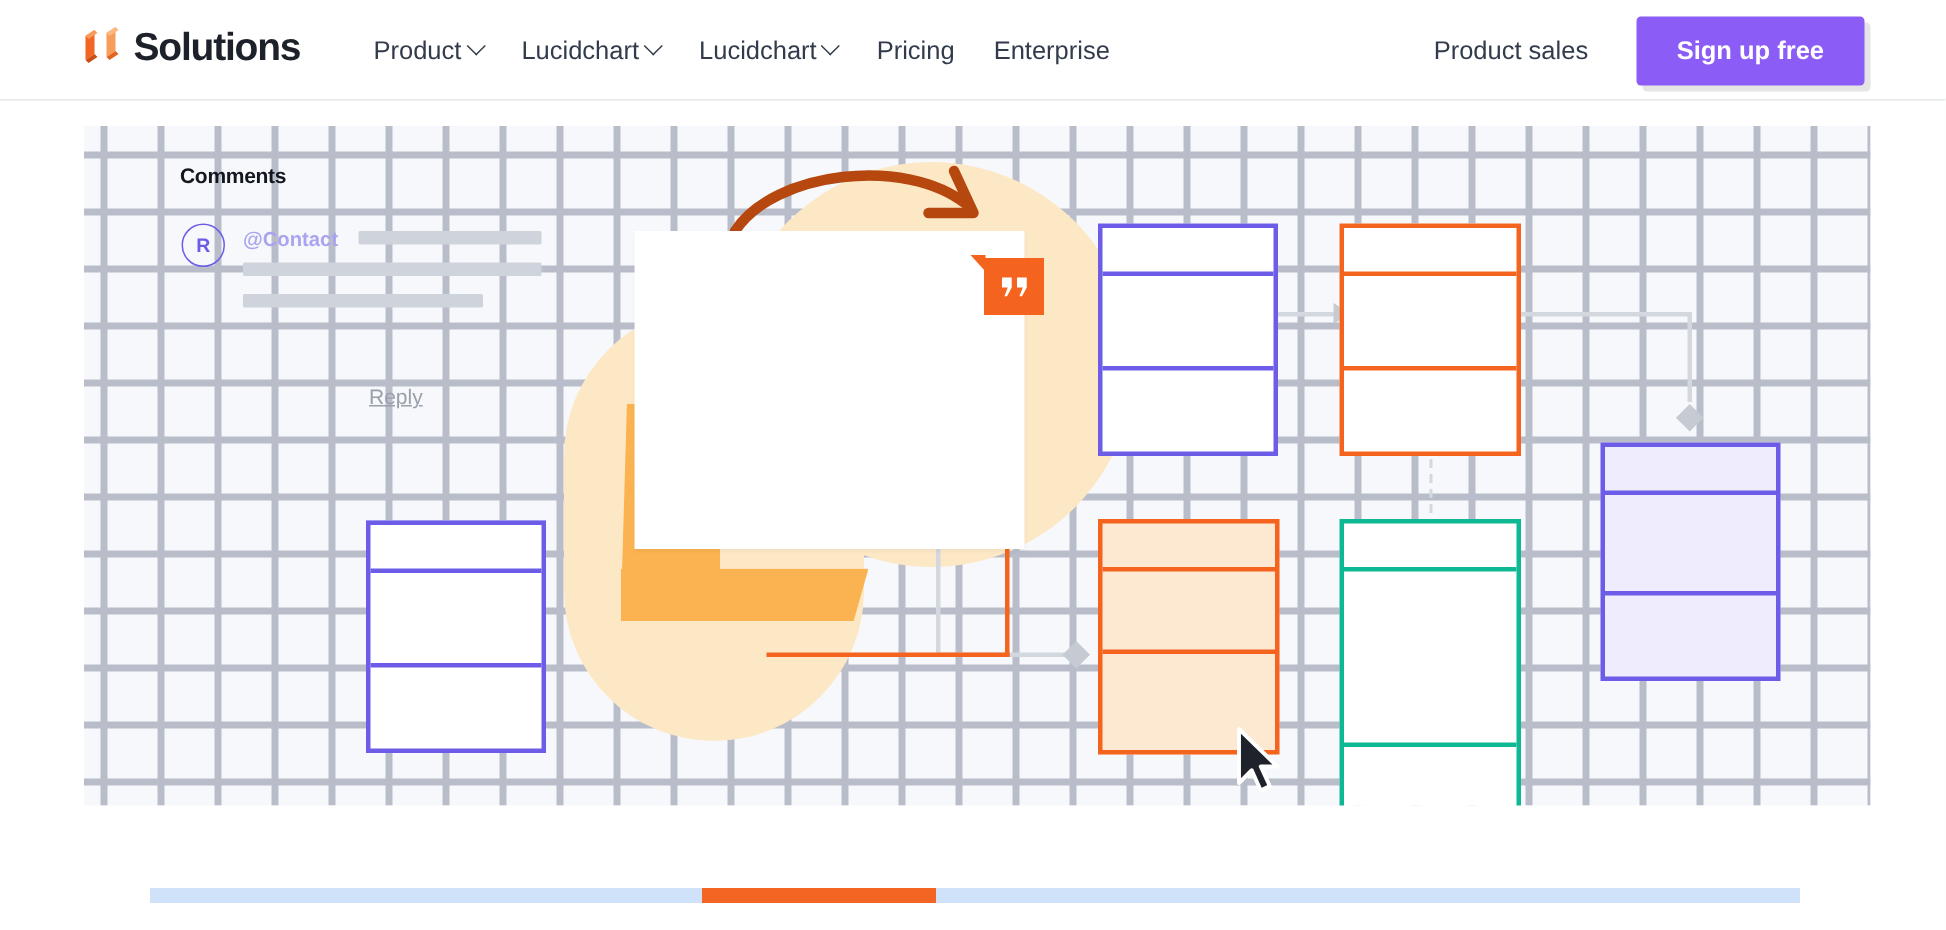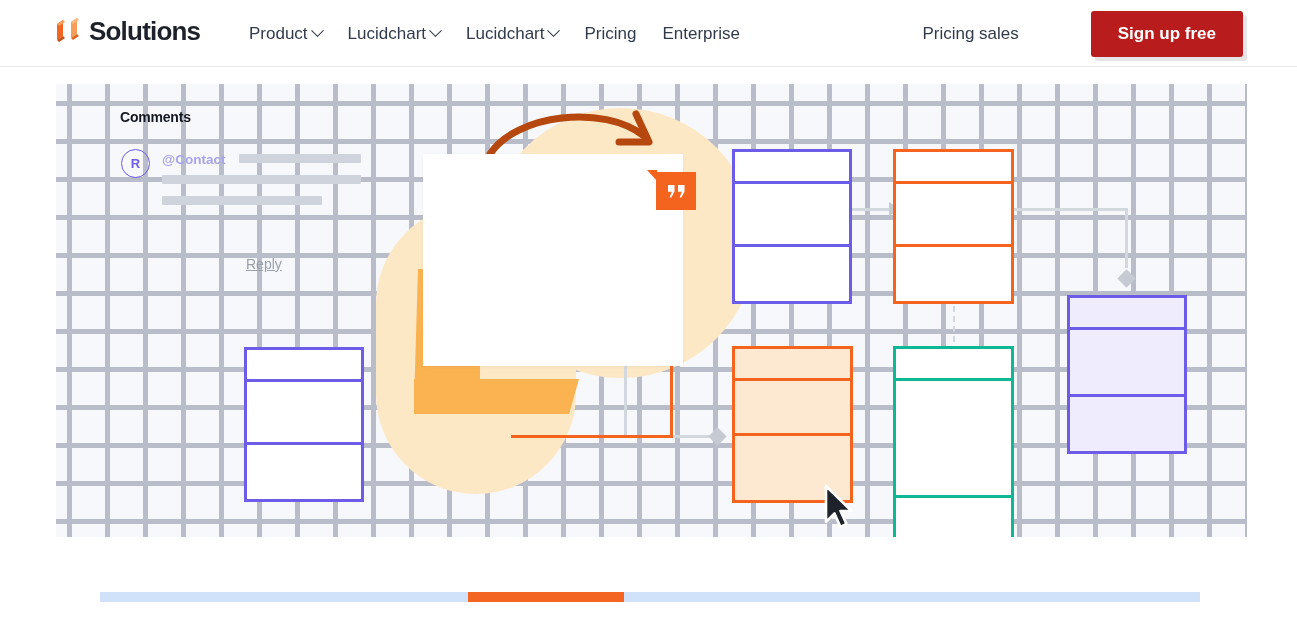--- a/index.html
+++ b/index.html
@@ -46,27 +46,26 @@
   }
 
   .header-right {
     position: absolute; right: 54px; top: 0; height: 67px;
     display: flex; align-items: center; gap: 32px;
   }
   .contact-link {
     font-size: 17px; color: #323b4b; cursor: pointer; white-space: nowrap;
   }
   .signup-btn {
-    background: #b91c1c; color: #ffffff;
+    background: #8b5cf6; color: #ffffff;
     font-size: 17px; font-weight: bold;
     padding: 13px 27px; border: none; border-radius: 3px;
     cursor: pointer; white-space: nowrap;
     box-shadow: 4px 4px 0 rgba(0,0,0,0.10);
     font-family: "Liberation Sans", sans-serif;
-    margin-left: 40px;
   }
 
   
   .canvas {
     position: absolute; left: 56px; top: 84px;
     width: 1191px; height: 453px;
     background: #f7f8fb;
     overflow: hidden;
   }
   .crossh, .crossv {
@@ -242,21 +241,21 @@
     </div>
     <div class="nav-item">
       <span>Pricing</span>
     </div>
     <div class="nav-item">
       <span>Enterprise</span>
     </div>
   </nav>
 
   <div class="header-right">
-    <span class="contact-link">Pricing sales</span>
+    <span class="contact-link">Product sales</span>
     <button class="signup-btn">Sign up free</button>
   </div>
 </div>
 
 <div class="canvas">
 
   <div class="crossh"></div>
   <div class="crossv"></div>
 
   <div class="blob-circle"></div>

